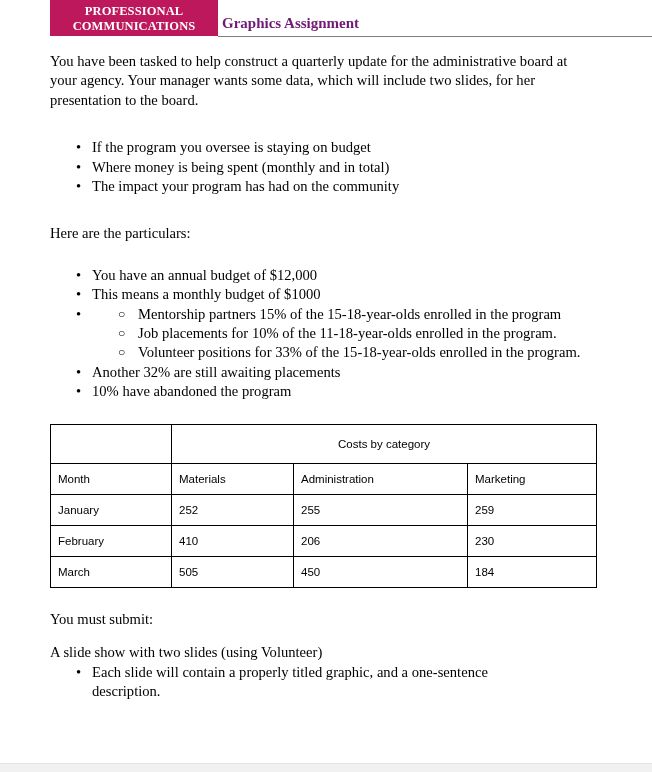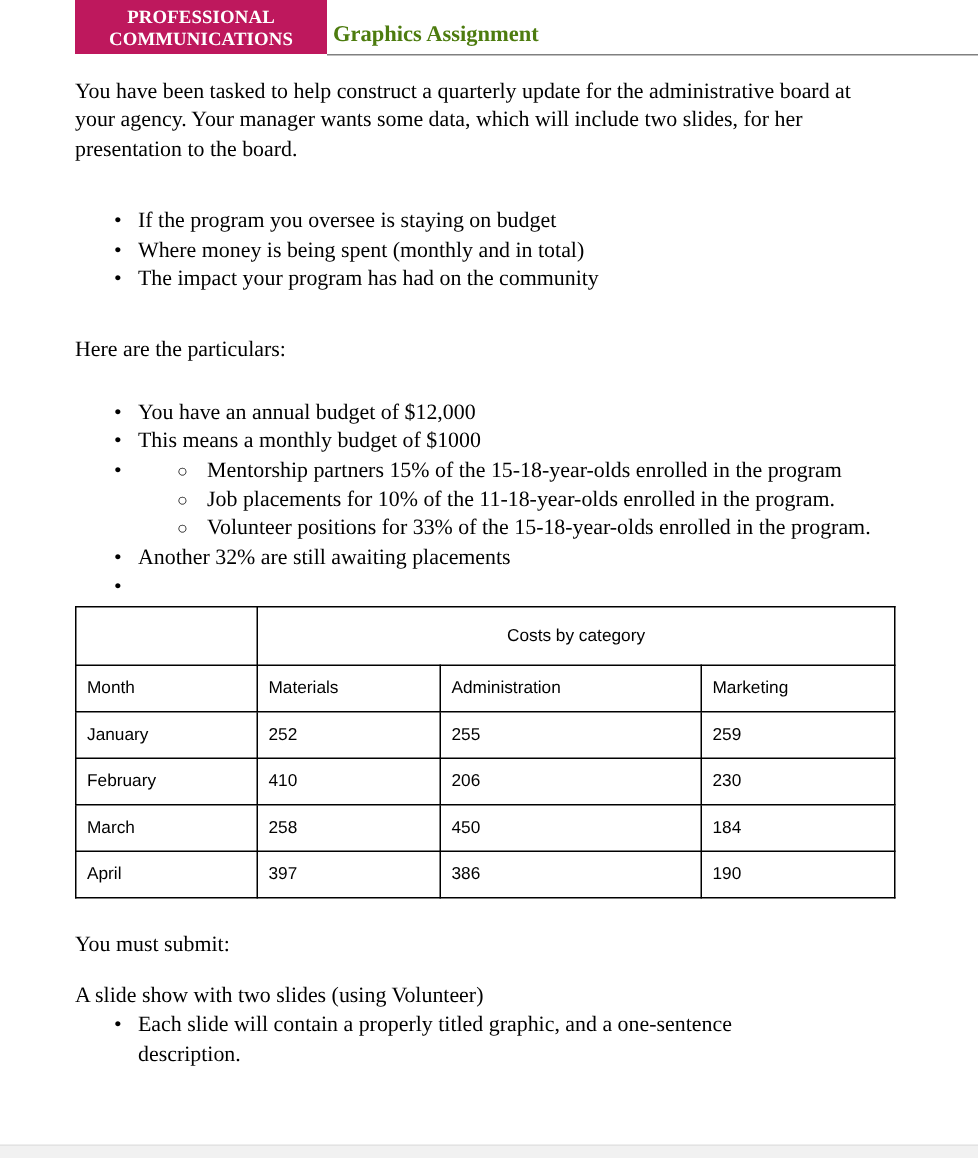--- a/index.html
+++ b/index.html
@@ -42,21 +42,21 @@
     box-sizing: border-box;
   }
   .brand-line { display: block; white-space: nowrap; }
   .assignment-title {
     position: absolute;
     left: 222px;
     top: 15px;
     font-family: "Liberation Serif", "DejaVu Serif", serif;
     font-weight: bold;
     font-size: 15px;
-    color: #4d7c0f;
+    color: #701a75;
     white-space: nowrap;
   }
   .header-rule {
     position: absolute;
     left: 218px;
     top: 36px;
     width: 434px;
     height: 1px;
     background: #808080;
   }
@@ -234,20 +234,21 @@
           <span>Volunteer positions for 33% of the 15-18-year-olds enrolled in the program.</span>
         </li>
       </ul>
     </li>
     <li>
       <span class="bullet-disc">•</span>
       <span>Another 32% are still awaiting placements</span>
     </li>
     <li>
       <span class="bullet-disc">•</span>
+      <span>10% have abandoned the program</span>
     </li>
   </ul>
 
   <div class="sp-22"></div>
 
   <div class="costs-table-wrap">
     <table class="costs">
       <colgroup>
         <col class="col-month">
         <col class="col-mat">
@@ -272,29 +273,23 @@
           <td>259</td>
         </tr>
         <tr class="data-row">
           <td>February</td>
           <td>410</td>
           <td>206</td>
           <td>230</td>
         </tr>
         <tr class="data-row">
           <td>March</td>
-          <td>258</td>
+          <td>505</td>
           <td>450</td>
           <td>184</td>
-        </tr>
-        <tr class="data-row">
-          <td>April</td>
-          <td>397</td>
-          <td>386</td>
-          <td>190</td>
         </tr>
       </tbody>
     </table>
   </div>
 
   <div class="sp-22"></div>
 
   <p class="para">You must submit:</p>
 
   <div class="sp-14"></div>

